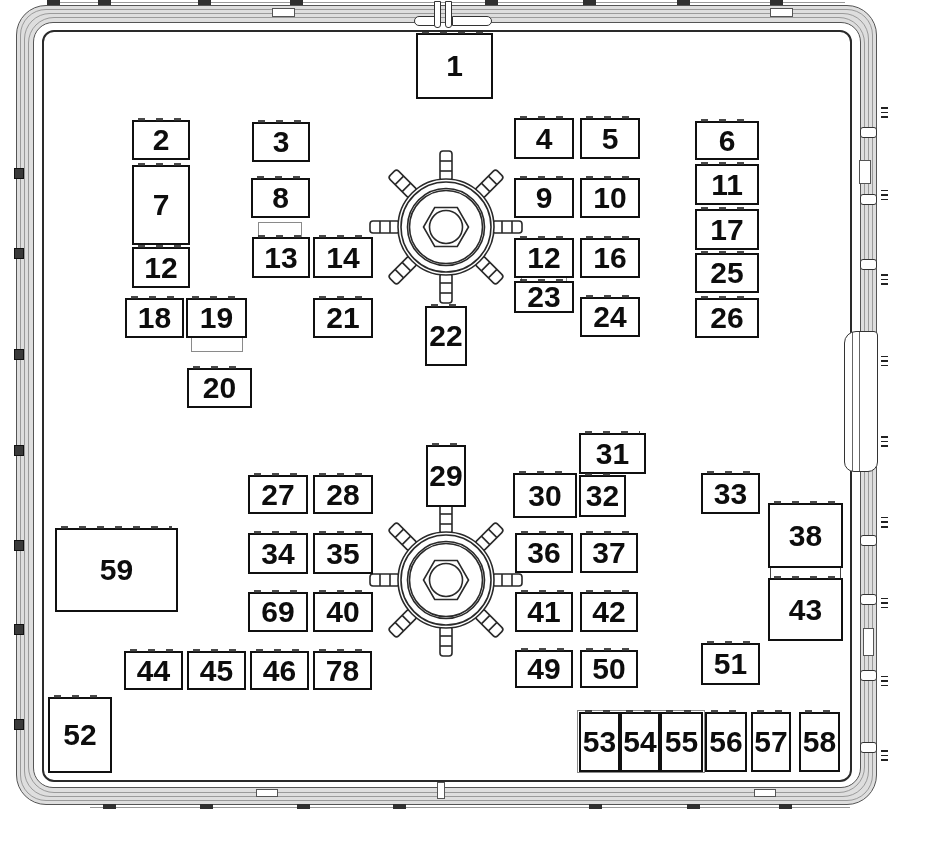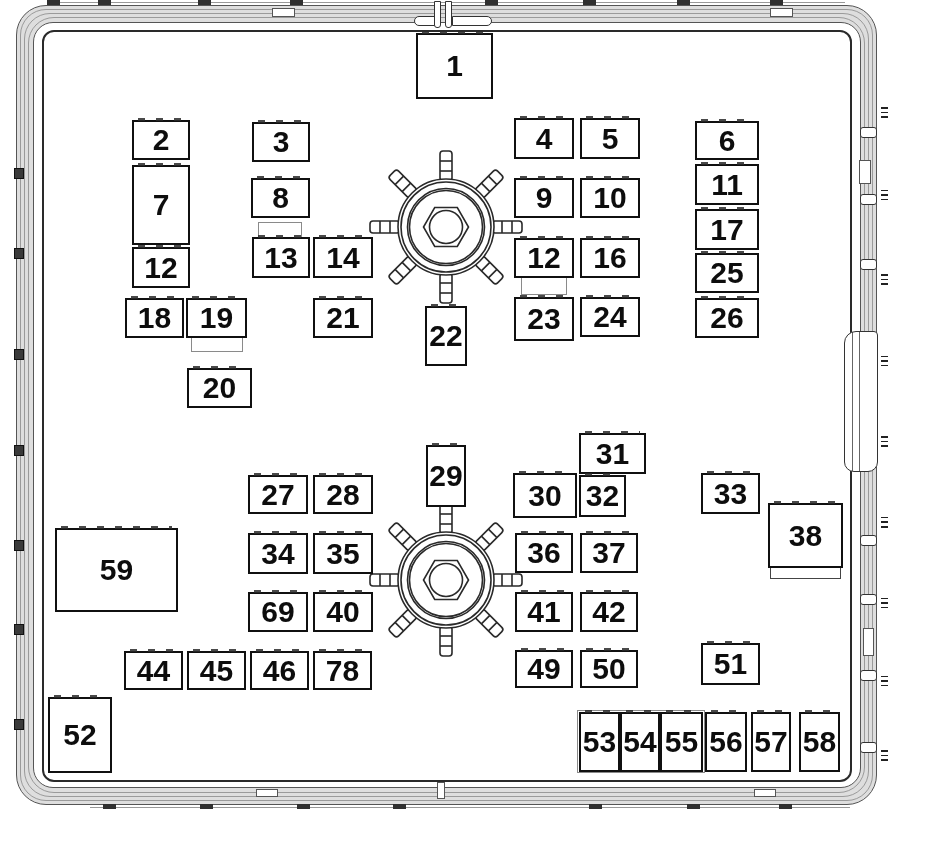--- a/index.html
+++ b/index.html
@@ -233,40 +233,41 @@
   <div class="fuse" style="left:252px;top:237px;width:58px;height:41px">13</div>
   <div class="fuse" style="left:313px;top:237px;width:60px;height:41px">14</div>
   <div class="fuse" style="left:514px;top:238px;width:60px;height:40px">12</div>
   <div class="fuse" style="left:580px;top:238px;width:60px;height:40px">16</div>
   <div class="fuse" style="left:695px;top:209px;width:64px;height:41px">17</div>
   <div class="fuse" style="left:125px;top:298px;width:59px;height:40px">18</div>
   <div class="fuse" style="left:186px;top:298px;width:61px;height:40px">19</div>
   <div class="fuse" style="left:187px;top:368px;width:65px;height:40px">20</div>
   <div class="fuse" style="left:313px;top:298px;width:60px;height:40px">21</div>
   <div class="fuse" style="left:425px;top:306px;width:42px;height:60px">22</div>
-  <div class="fuse" style="left:514px;top:297px;width:60px;height:44px">23</div>
+  <div class="fuse" style="left:514px;top:281px;width:60px;height:32px">23</div>
   <div class="fuse" style="left:580px;top:297px;width:60px;height:40px">24</div>
   <div class="fuse" style="left:695px;top:253px;width:64px;height:40px">25</div>
   <div class="fuse" style="left:695px;top:298px;width:64px;height:40px">26</div>
   <div class="fuse" style="left:248px;top:475px;width:60px;height:39px">27</div>
   <div class="fuse" style="left:313px;top:475px;width:60px;height:39px">28</div>
   <div class="fuse" style="left:426px;top:445px;width:40px;height:62px">29</div>
   <div class="fuse" style="left:513px;top:473px;width:64px;height:45px">30</div>
   <div class="fuse" style="left:579px;top:433px;width:67px;height:41px">31</div>
   <div class="fuse" style="left:579px;top:475px;width:47px;height:42px">32</div>
   <div class="fuse" style="left:701px;top:473px;width:59px;height:41px">33</div>
   <div class="fuse" style="left:248px;top:533px;width:60px;height:41px">34</div>
   <div class="fuse" style="left:313px;top:533px;width:60px;height:41px">35</div>
   <div class="fuse" style="left:515px;top:533px;width:58px;height:40px">36</div>
   <div class="fuse" style="left:580px;top:533px;width:58px;height:40px">37</div>
   <div class="fuse" style="left:768px;top:503px;width:75px;height:65px">38</div>
   <div class="fuse" style="left:248px;top:592px;width:60px;height:40px">69</div>
   <div class="fuse" style="left:313px;top:592px;width:60px;height:40px">40</div>
   <div class="fuse" style="left:515px;top:592px;width:58px;height:40px">41</div>
   <div class="fuse" style="left:580px;top:592px;width:58px;height:40px">42</div>
+  <div class="fuse" style="left:768px;top:578px;width:75px;height:63px">43</div>
   <div class="fuse" style="left:124px;top:651px;width:59px;height:39px">44</div>
   <div class="fuse" style="left:187px;top:651px;width:59px;height:39px">45</div>
   <div class="fuse" style="left:250px;top:651px;width:59px;height:39px">46</div>
   <div class="fuse" style="left:313px;top:651px;width:59px;height:39px">78</div>
   <div class="fuse" style="left:515px;top:650px;width:58px;height:38px">49</div>
   <div class="fuse" style="left:580px;top:650px;width:58px;height:38px">50</div>
   <div class="fuse" style="left:701px;top:643px;width:59px;height:42px">51</div>
   <div class="fuse" style="left:48px;top:697px;width:64px;height:76px">52</div>
   <div class="fuse" style="left:579px;top:712px;width:41px;height:60px">53</div>
   <div class="fuse" style="left:620px;top:712px;width:40px;height:60px">54</div>

